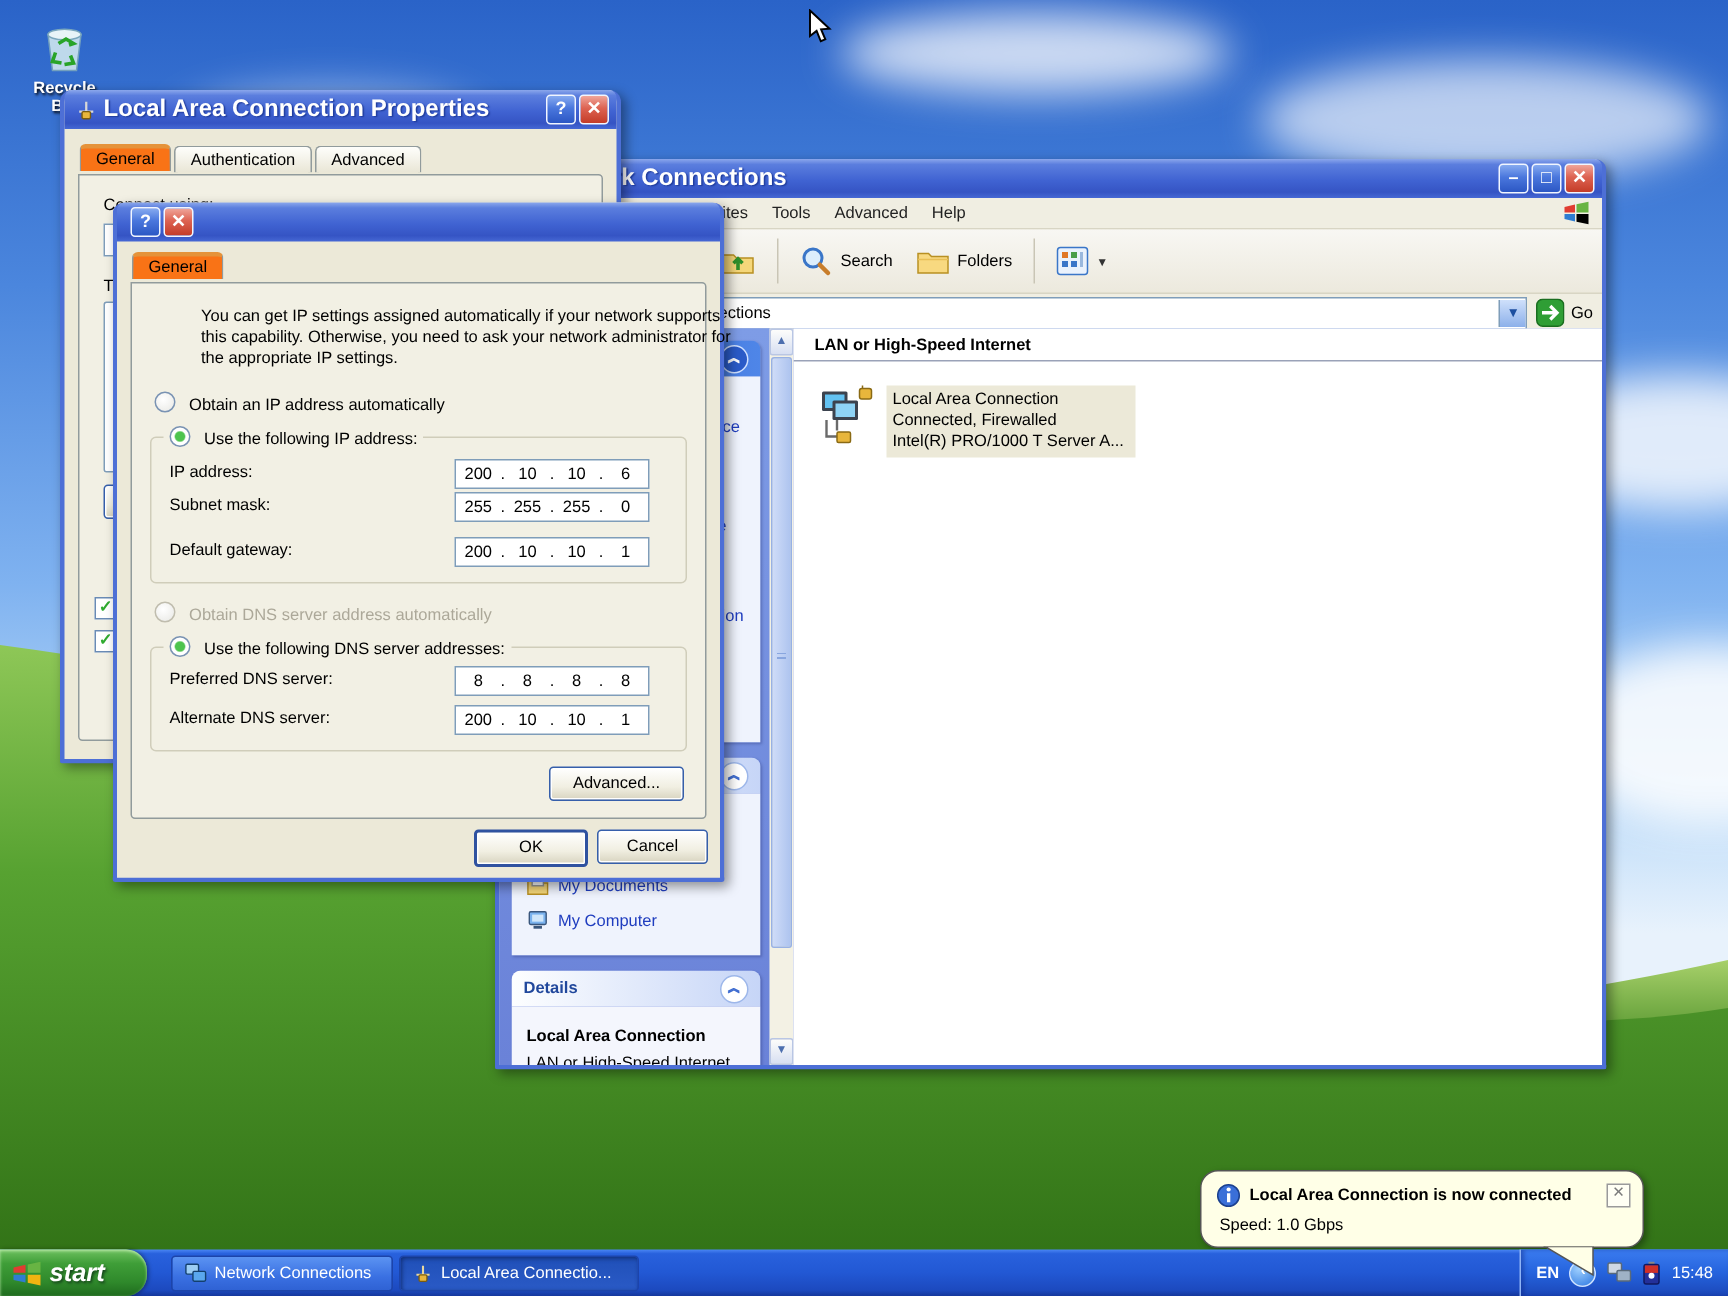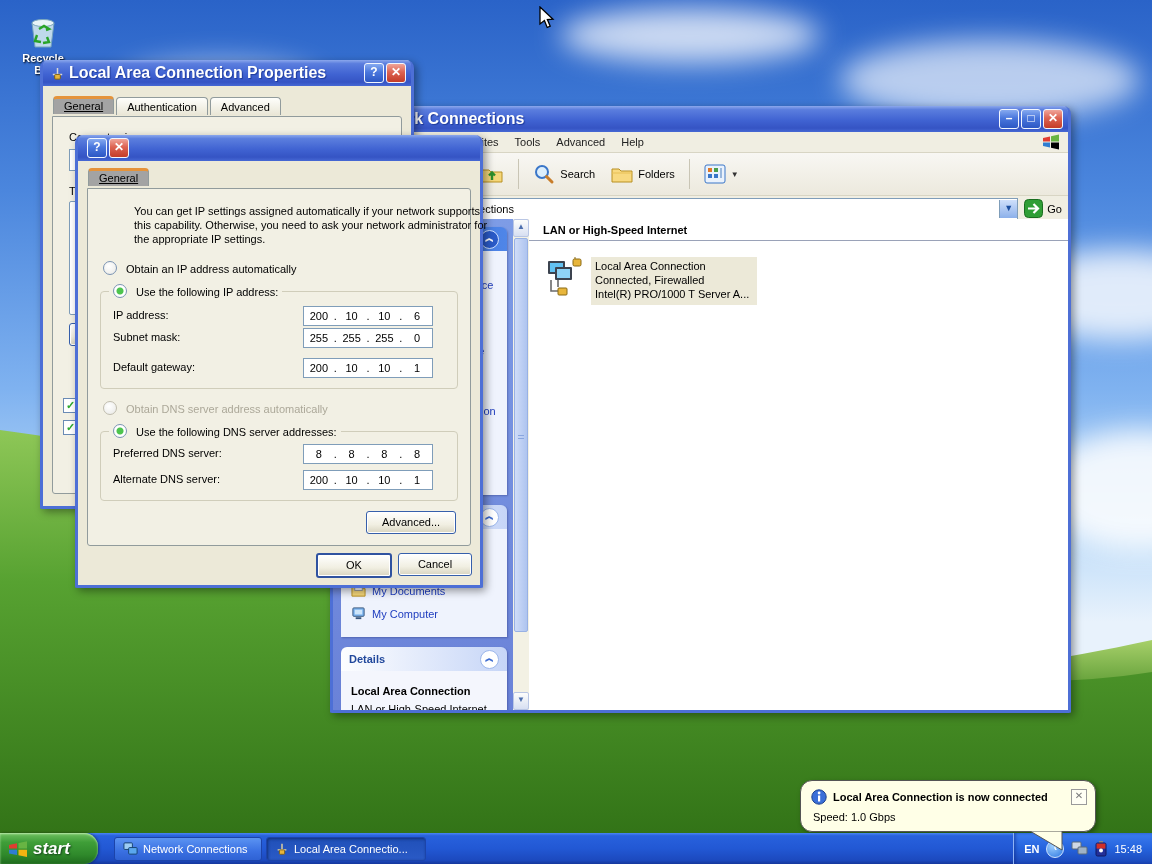--- a/index.html
+++ b/index.html
@@ -16,21 +16,21 @@
   .titlebar .t{color:#fff;font-weight:bold;font-size:16px;flex:1;white-space:nowrap;overflow:hidden;
     text-shadow:1px 1px 1px #1e3a9a;padding-left:4px;}
   .tbtn{width:18px;height:18px;margin-left:2px;border:1px solid #f1f6ff;border-radius:3px;color:#fff;
     font-weight:bold;font-size:12px;line-height:16px;text-align:center;
     background:linear-gradient(180deg,#86aaf0 0%,#4a77dd 45%,#2c57c4 100%);}
   .tbtn.close{background:linear-gradient(180deg,#f0a59a 0%,#dd6352 45%,#c43c28 100%);}
   
   .tabs{position:absolute;display:flex;gap:2px;}
   .tab{border:1px solid #919b9c;border-bottom:none;border-radius:4px 4px 0 0;padding:3px 10px 2px 10px;
     background:linear-gradient(180deg,#fefefb,#e9e6d6);position:relative;top:1px;}
-  .tab.active{background:#a3a3a3;border-top:3px solid #e5933a;padding-top:1px;top:0;z-index:3;text-decoration:underline;}
+  .tab.active{background:#f97316;border-top:3px solid #e5933a;padding-top:1px;top:0;z-index:3;}
   .tabpage{position:absolute;border:1px solid #919b9c;background:#f2f0e4;border-radius:0 3px 3px 3px;}
   
   .radio{display:inline-block;width:12px;height:12px;border:1px solid #7a93b3;border-radius:50%;
     background:radial-gradient(circle at 40% 35%,#fff,#e8e8e4);vertical-align:-2px;margin-right:6px;}
   .radio.sel{background:radial-gradient(circle at 50% 50%,#4ec44e 0 3px,#fff 4px);}
   .radio.dis{border-color:#c0bdae;}
   .dis-label{color:#aca899;}
   .fieldset{position:absolute;border:1px solid #d0cdba;border-radius:4px;}
   .fieldset .legend{position:absolute;top:-8px;left:8px;background:#f2f0e4;padding:0 4px;}
   .iprow{position:absolute;left:10px;right:10px;height:20px;}

